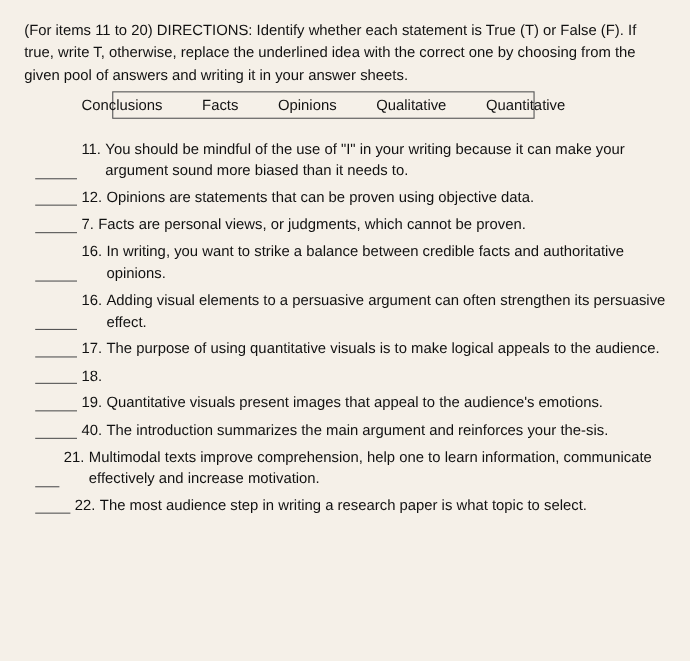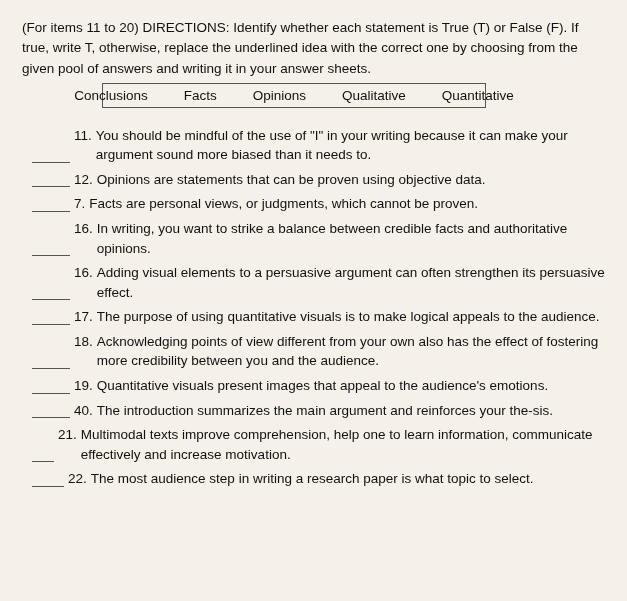--- a/index.html
+++ b/index.html
@@ -110,21 +110,20 @@
 
   <li class="item">
     <div class="item-line" style="min-width:38px;"></div>
     <span class="item-num">17.</span>
     <span class="item-text">The purpose of using <span class="underlined">quantitative</span> visuals is to make logical appeals to the audience.</span>
   </li>
 
   <li class="item">
     <div class="item-line" style="min-width:38px;"></div>
     <span class="item-num">18.</span>
-    <span class="item-text">Acknowledging points of view different from your own also has the effect of fostering more <span class="underlined">credibility</span> between you and the audience.</span>
   </li>
 
   <li class="item">
     <div class="item-line" style="min-width:38px;"></div>
     <span class="item-num">19.</span>
     <span class="item-text"><span class="underlined">Quantitative</span> visuals present images that appeal to the audience's emotions.</span>
   </li>
 
   <li class="item">
     <div class="item-line" style="min-width:38px;"></div>

